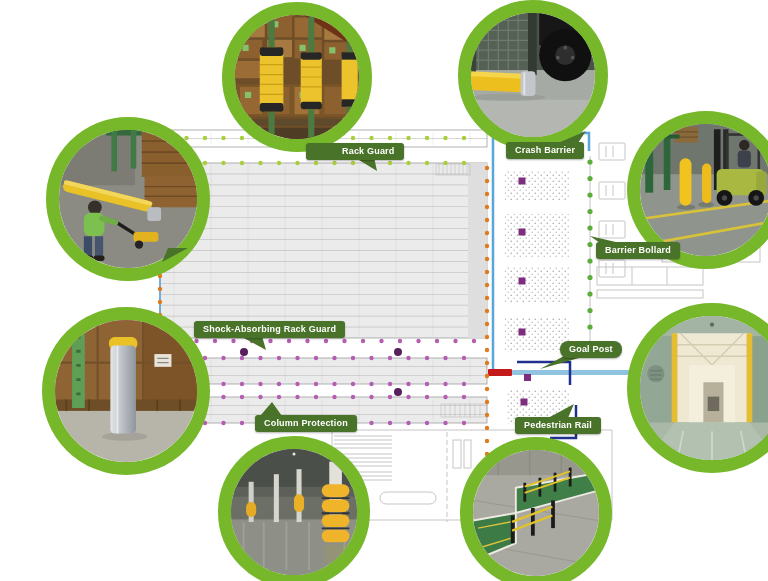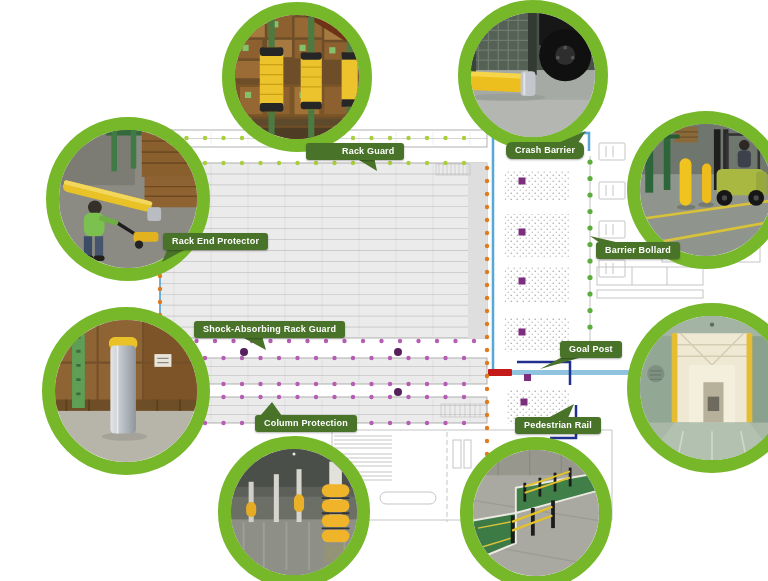--- a/index.html
+++ b/index.html
@@ -581,21 +581,20 @@
     <polygon class="tail" points="558,143 578,143 586,131"></polygon>
     <polygon class="tail" points="168,248 188,248 162,262"></polygon>
     <polygon class="tail" points="600,243 620,243 590,236"></polygon>
     <polygon class="tail" points="240,336 262,336 266,350"></polygon>
     <polygon class="tail" points="564,356 586,356 540,369"></polygon>
     <polygon class="tail" points="260,416 282,416 272,402"></polygon>
     <polygon class="tail" points="548,418 568,418 574,404"></polygon>
   </svg>
 
   <div class="callout-label" style="left:306px;top:143px;padding-left:36px;">Rack Guard</div>
-  <div class="callout-label" style="left:506px;top:142px;border-radius:6px;">Crash Barrier</div>
-  <div class="callout-label" style="left:163px;top:233px;">Rack End Protector</div>
+  <div class="callout-label" style="left:506px;top:142px;">Crash Barrier</div>
   <div class="callout-label" style="left:596px;top:242px;">Barrier Bollard</div>
   <div class="callout-label" style="left:170px;top:321px;margin-left:24px;">Shock-Absorbing Rack Guard</div>
-  <div class="callout-label" style="left:560px;top:341px;">Goal Post</div>
+  <div class="callout-label" style="left:560px;top:341px;border-radius:8px;">Goal Post</div>
   <div class="callout-label" style="left:255px;top:415px;">Column Protection</div>
   <div class="callout-label" style="left:503px;top:417px;margin-left:12px;">Pedestrian Rail</div>
 
 </div>
 
 </body></html>

